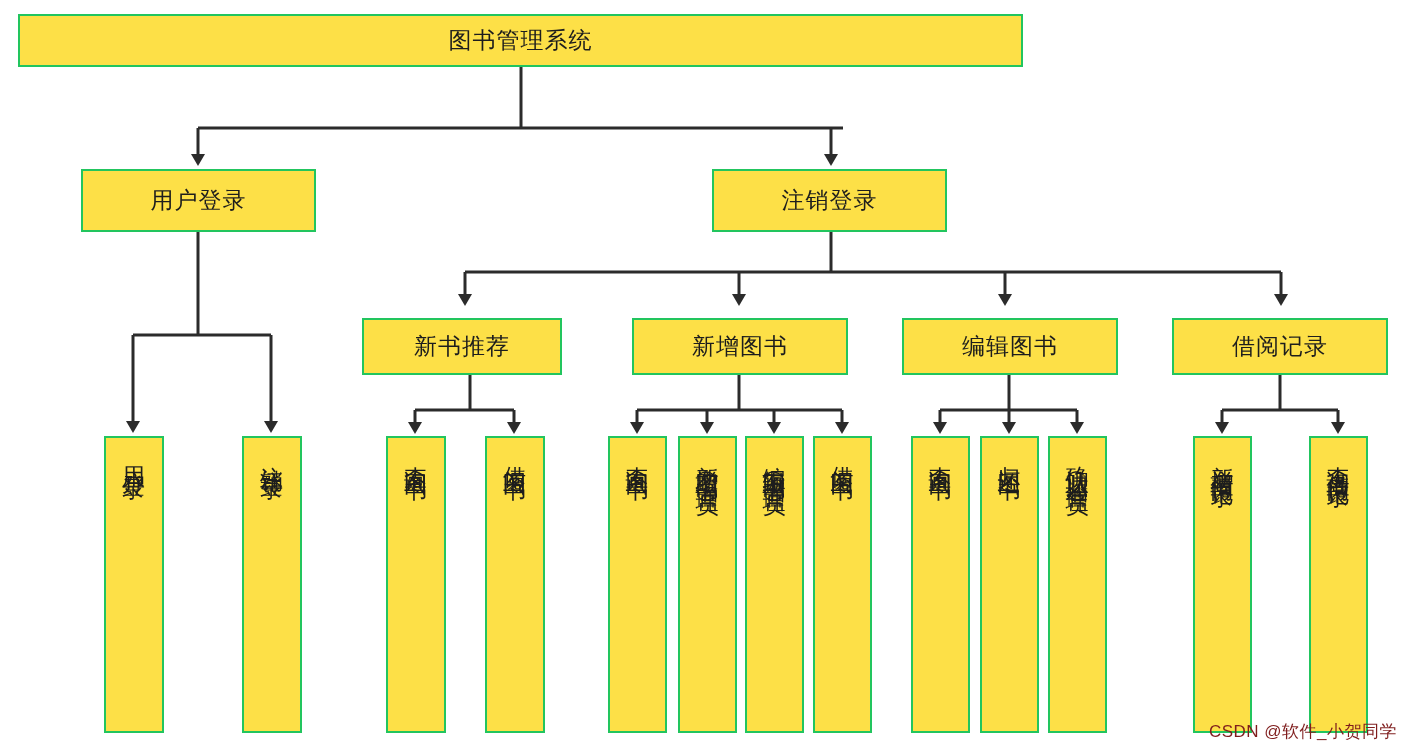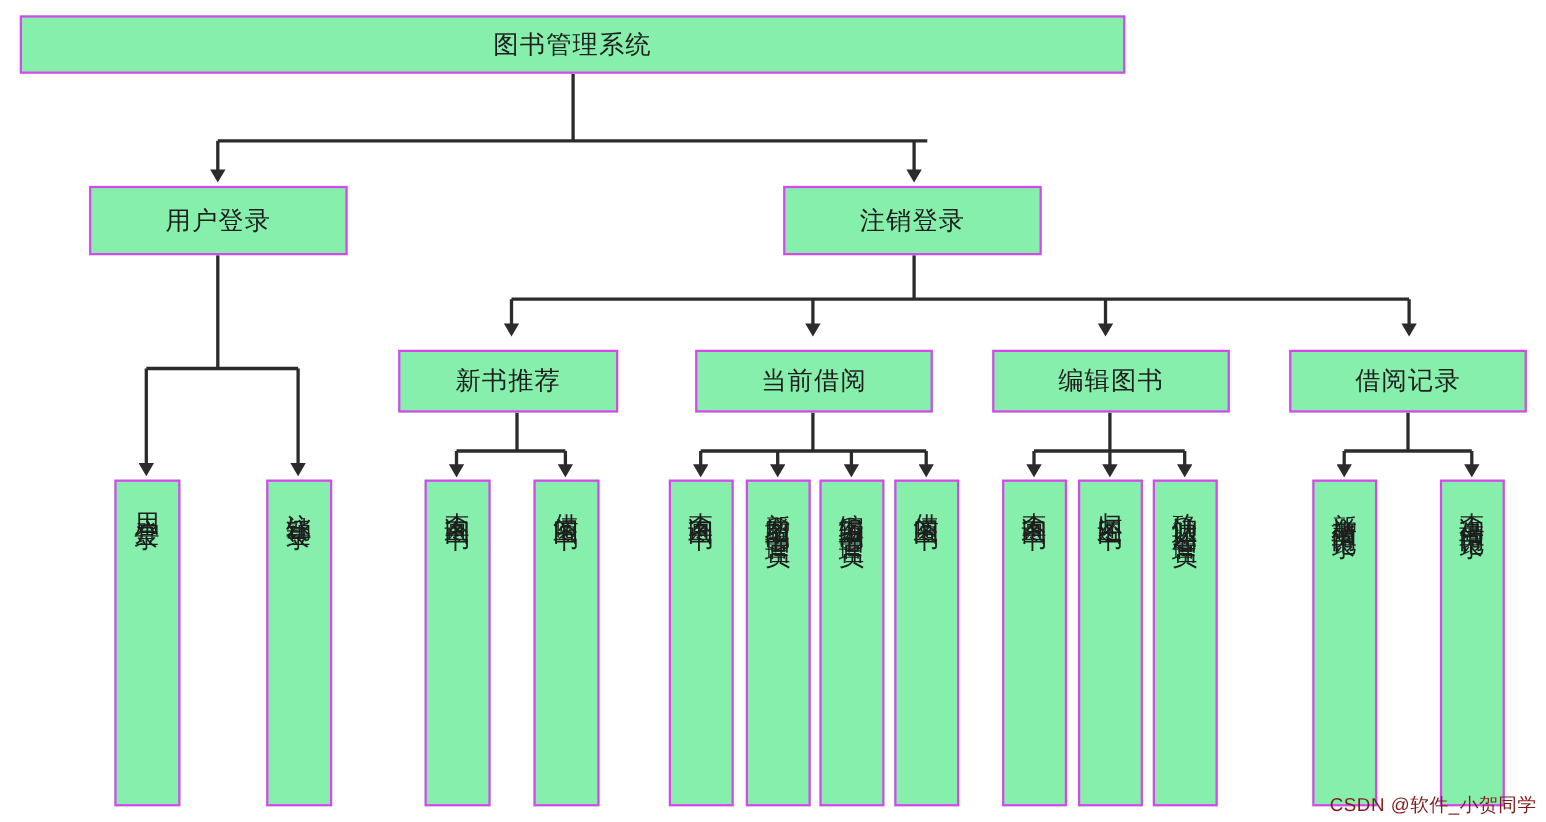--- a/index.html
+++ b/index.html
@@ -22,22 +22,22 @@
     position: absolute;
     left: 0;
     top: 0;
     width: 1405px;
     height: 747px;
   }
   
   .node {
     position: absolute;
     box-sizing: border-box;
-    background: #86efac;
-    border: 2px solid #d946ef;
+    background: #fde047;
+    border: 2px solid #22c55e;
     display: flex;
     align-items: center;
     justify-content: center;
     color: #1d1d1d;
   }
   .node .label {
     display: block;
     text-align: center;
     line-height: 1.18;
     white-space: nowrap;
@@ -141,21 +141,21 @@
 
   <div class="node h" style="left:712px; top:169px; width:235px; height:63px;">
     <span class="label">注销登录</span>
   </div>
 
   <div class="node h" style="left:362px; top:318px; width:200px; height:57px;">
     <span class="label">新书推荐</span>
   </div>
 
   <div class="node h" style="left:632px; top:318px; width:216px; height:57px;">
-    <span class="label">当前借阅</span>
+    <span class="label">新增图书</span>
   </div>
 
   <div class="node h" style="left:902px; top:318px; width:216px; height:57px;">
     <span class="label">编辑图书</span>
   </div>
 
   <div class="node h" style="left:1172px; top:318px; width:216px; height:57px;">
     <span class="label">借阅记录</span>
   </div>
 

